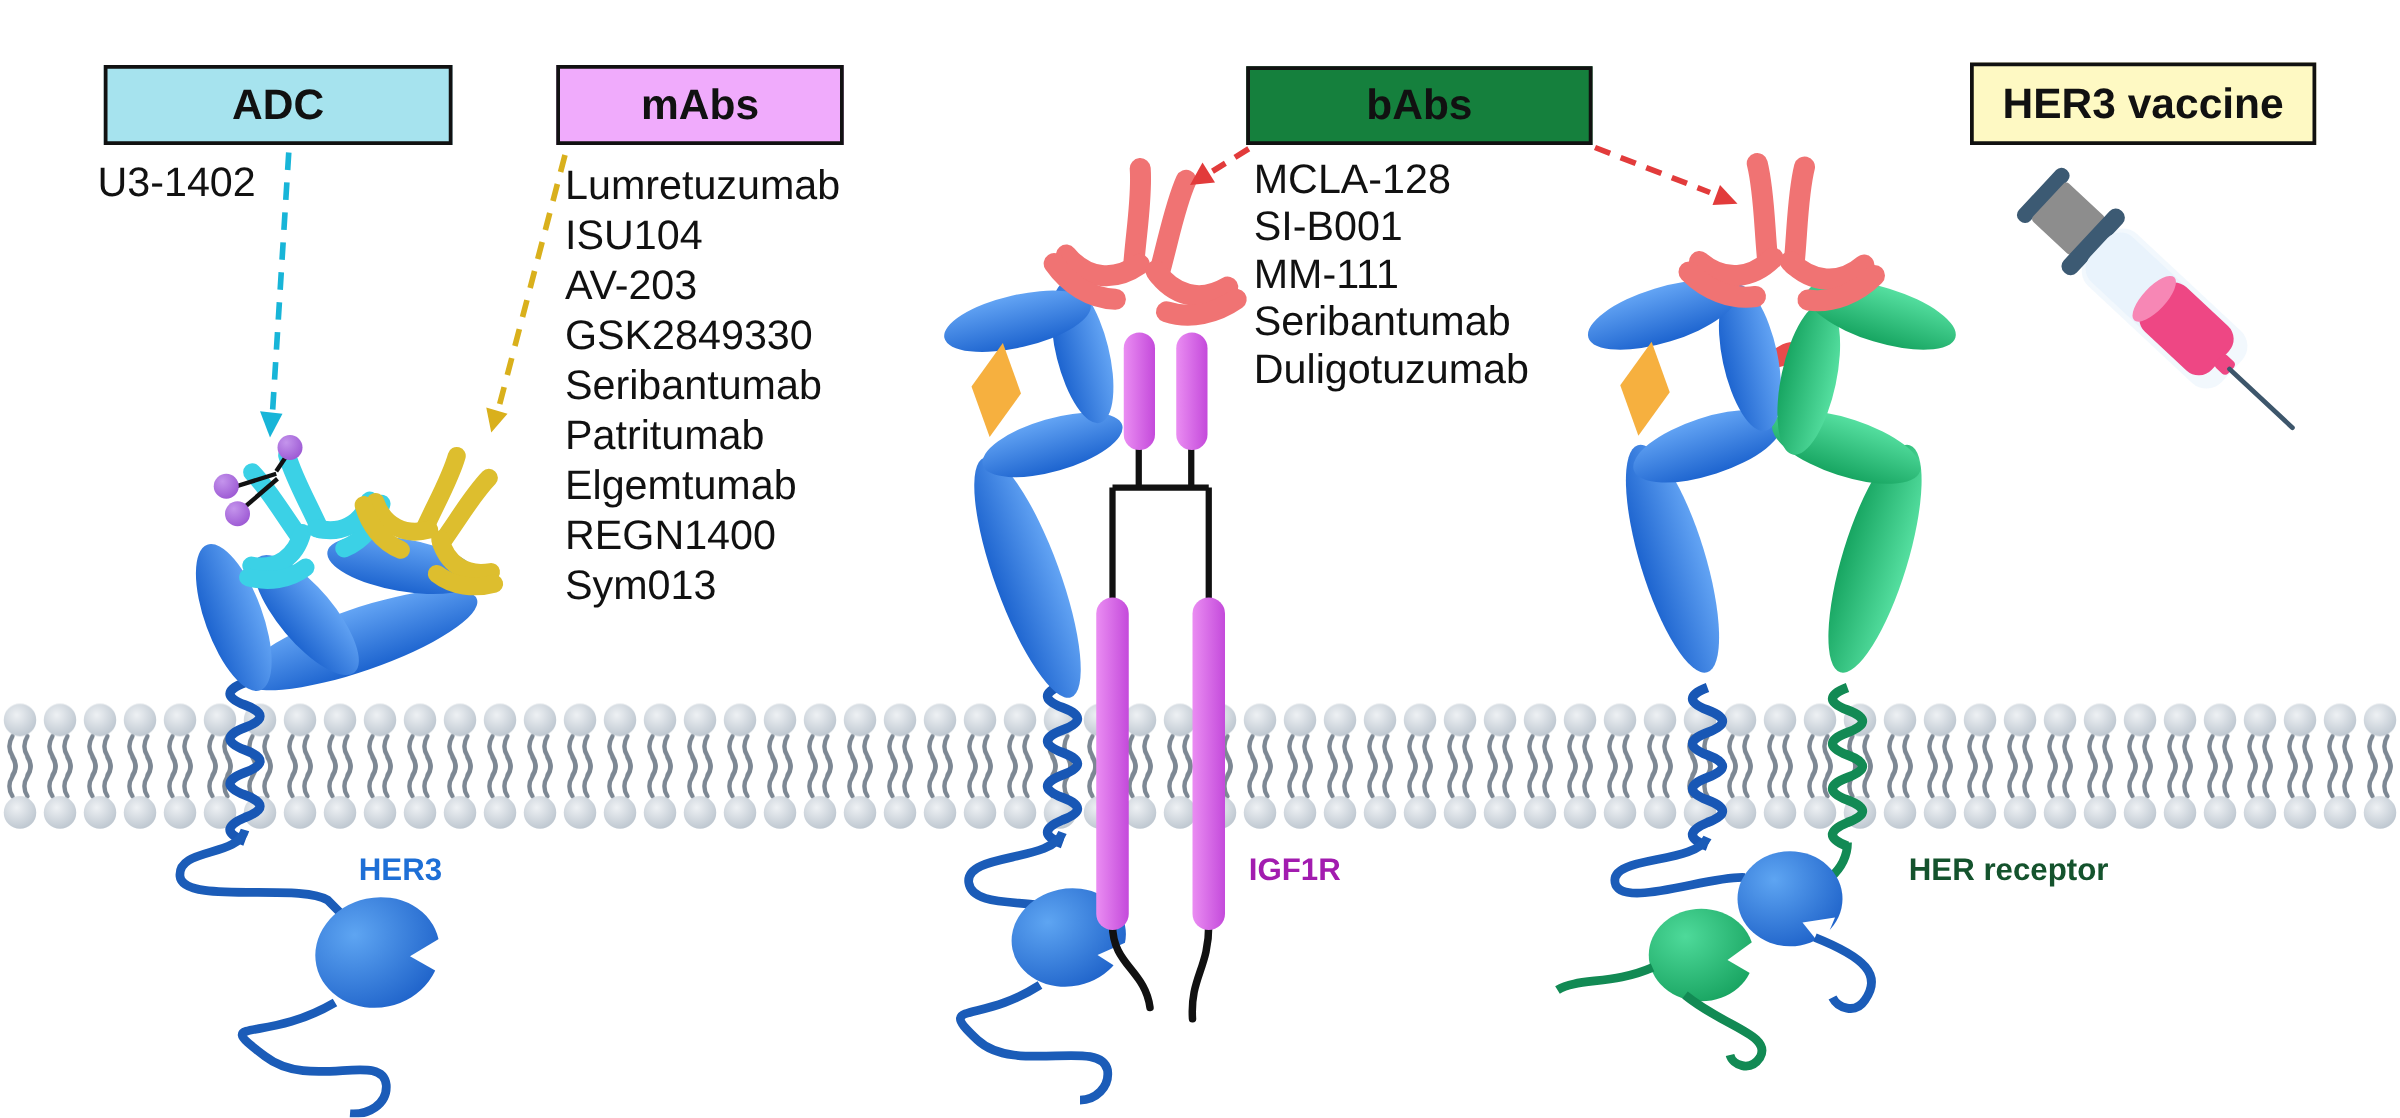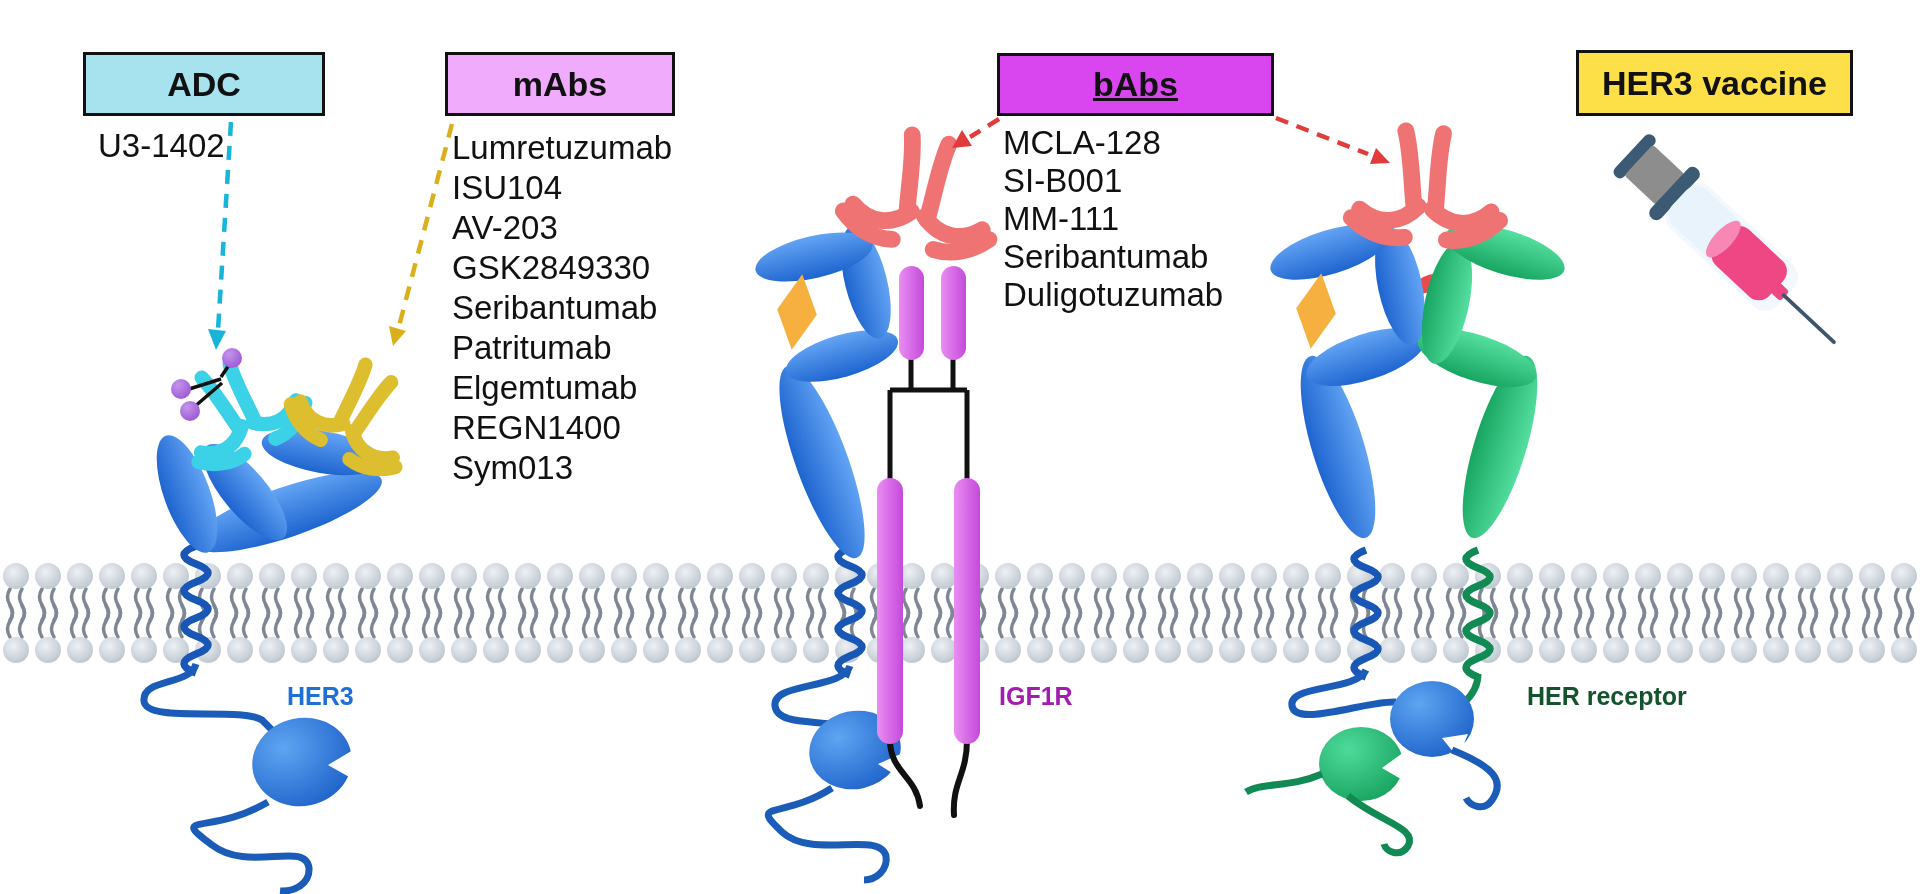--- a/index.html
+++ b/index.html
@@ -2,27 +2,27 @@
 <html><head>
 <meta charset="utf-8">
 <style>
   html,body{margin:0;padding:0;background:#fff;}
   #stage{position:relative;width:1920px;height:894px;overflow:hidden;
          font-family:"Liberation Sans",sans-serif;background:#fff;}
   #scene{position:absolute;left:0;top:0;z-index:0;}
   .hbox{position:absolute;box-sizing:border-box;border:3.5px solid #111;
         display:flex;align-items:center;justify-content:center;
         font-size:34px;font-weight:bold;color:#111;z-index:2;}
-  .box-adc{left:83px;top:52px;width:242px;height:64px;background:#a6e3ee;}
+  .box-adc{left:83px;top:52px;width:279px;height:64px;background:#a6e3ee;}
   .box-mabs{left:445px;top:52px;width:230px;height:64px;background:#f0abfc;}
-  .box-babs{left:997px;top:53px;width:277px;height:63px;background:#d946ef;text-decoration:underline;}
-  .box-vaccine{left:1576px;top:50px;width:277px;height:66px;background:#fde047;}
+  .box-babs{left:997px;top:53px;width:277px;height:63px;background:#15803d;}
+  .box-vaccine{left:1576px;top:50px;width:277px;height:66px;background:#fef9c3;}
   .druglist{position:absolute;z-index:2;color:#111;font-size:33px;}
   .druglist div{height:40px;line-height:40px;white-space:nowrap;}
-  .list-adc{left:78px;top:126px;margin-left:20px;}
+  .list-adc{left:78px;top:126px;}
   .list-mabs{left:452px;top:128px;}
   .list-babs{left:1003px;top:124px;}
   .list-babs div{height:38px;line-height:38px;}
   .rlabel{position:absolute;z-index:2;font-size:25px;font-weight:bold;white-space:nowrap;}
   .lab-her3{left:287px;top:682px;color:#1e6fd6;}
   .lab-igf1r{left:999px;top:682px;color:#a21caf;}
   .lab-her{left:1527px;top:682px;color:#14532d;}
 </style>
 </head>
 <body>

